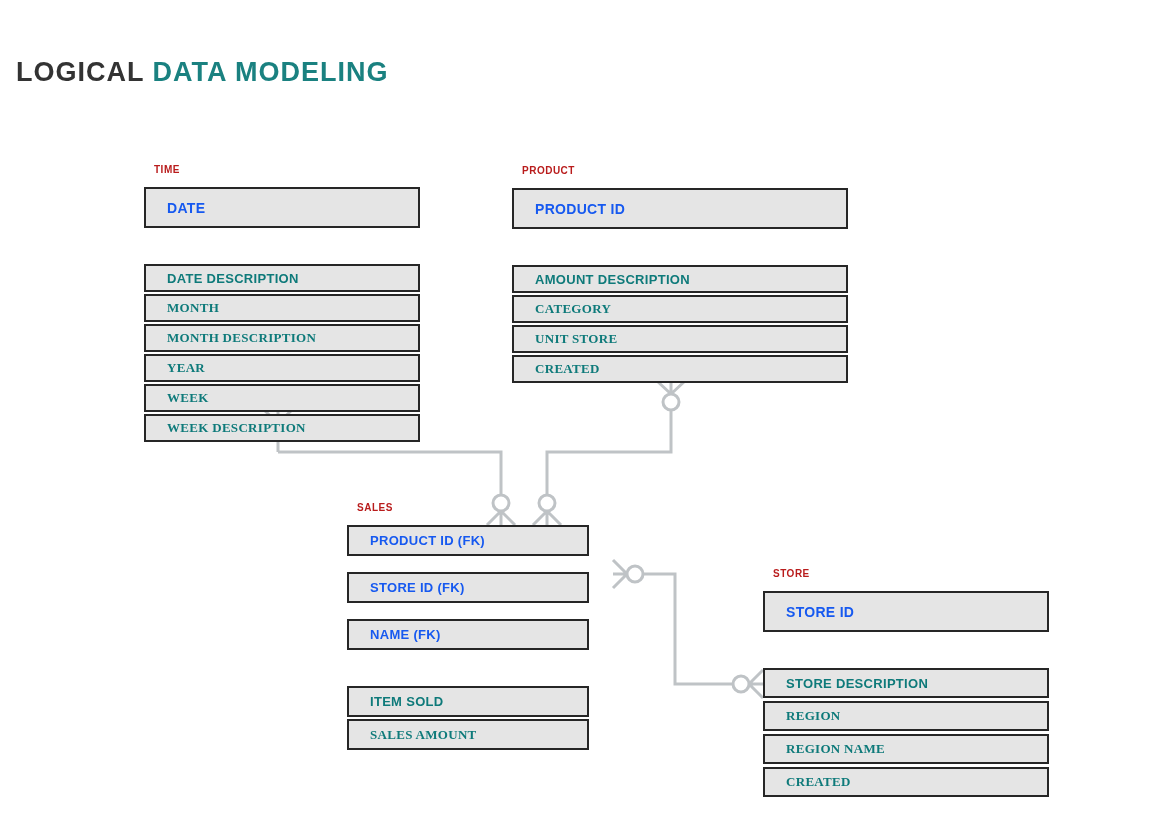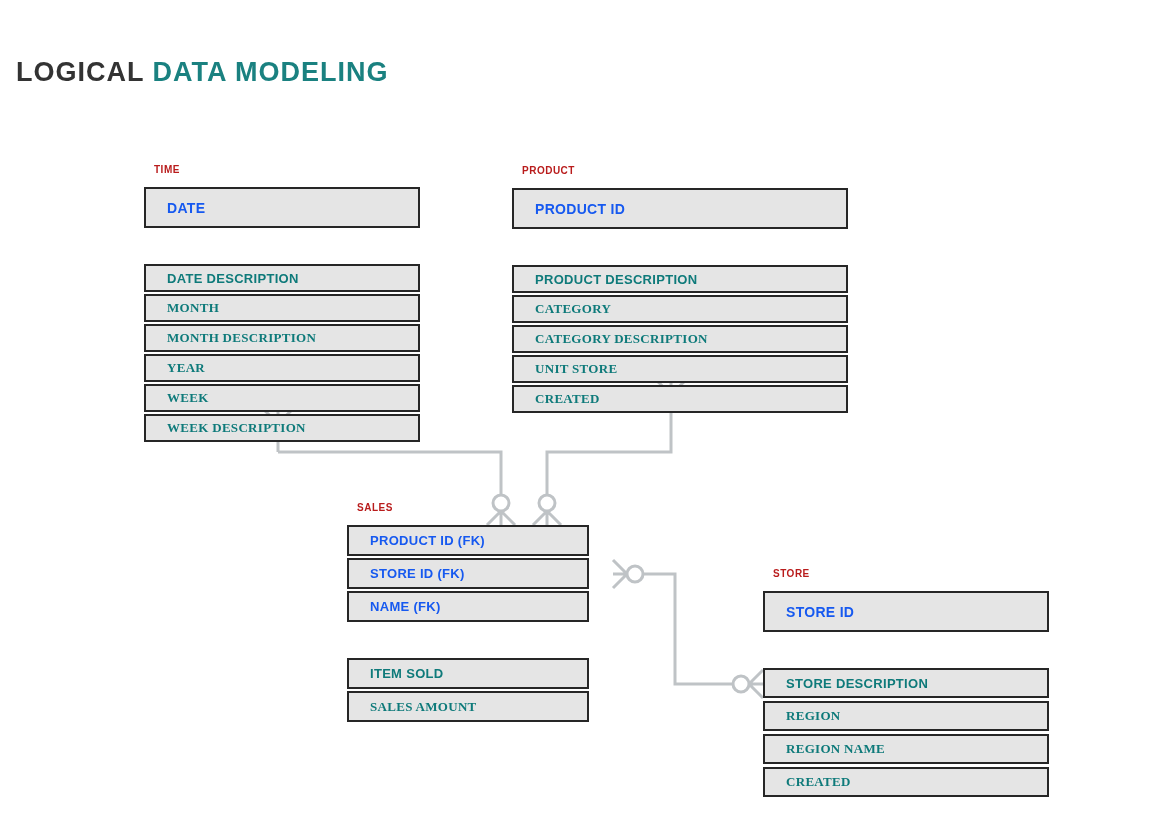--- a/index.html
+++ b/index.html
@@ -22,21 +22,21 @@
     font-size:10px;font-weight:bold;line-height:20px;
     margin:0 0 7px 10px;color:#b91c1c;letter-spacing:.5px;
   }
   .row{
     box-sizing:border-box;border:2px solid var(--border-dark);
     display:flex;align-items:center;padding-left:21px;
     font-size:13px;font-weight:bold;letter-spacing:.3px;
     background:#e5e5e5;white-space:nowrap;
   }
   .keys{margin-bottom:4px;}
-  .keys .row + .row{margin-top:2px;text-align:right;}
+  .keys .row + .row{margin-top:16px;text-align:right;}
   .attrs .row + .row{margin-top:var(--rowgap,2px);font-family:Liberation Serif, serif;}
   .key-row{color:var(--key-blue);height:var(--keyh,31px);}
   .key-row.header-row{height:41px;font-size:14px;}
   .attr-row{color:var(--accent-teal);height:var(--rowh,28px);margin-top:36px;}
   #entity-time  {left:144px;top:160px;width:276px;}
   #entity-product{left:512px;top:161px;width:336px;}
   #entity-sales {left:347px;top:498px;width:242px;--keyh:31px;--rowh:31px;}
   #entity-store {left:763px;top:564px;width:286px;--rowh:30px;--rowgap:3px;}
   svg.connectors{position:absolute;left:0;top:0;pointer-events:none;}
   .connectors path{fill:none;stroke:var(--connector-gray);stroke-width:3px;}
@@ -89,23 +89,22 @@
   </div>
 </div>
 
 <div class="entity" id="entity-product">
   <div class="entity-title">PRODUCT</div>
   <div class="entity-box">
     <div class="keys">
         <div class="row key-row header-row">PRODUCT ID</div>
       </div>
     <div class="attrs">
-        <div class="row attr-row">PRODUCT DESCRIPTION</div>
+        <div class="row attr-row">AMOUNT DESCRIPTION</div>
         <div class="row attr-row">CATEGORY</div>
-        <div class="row attr-row">CATEGORY DESCRIPTION</div>
         <div class="row attr-row">UNIT STORE</div>
         <div class="row attr-row">CREATED</div>
       </div>
   </div>
 </div>
 
 <div class="entity" id="entity-sales">
   <div class="entity-title">SALES</div>
   <div class="entity-box">
     <div class="keys">

